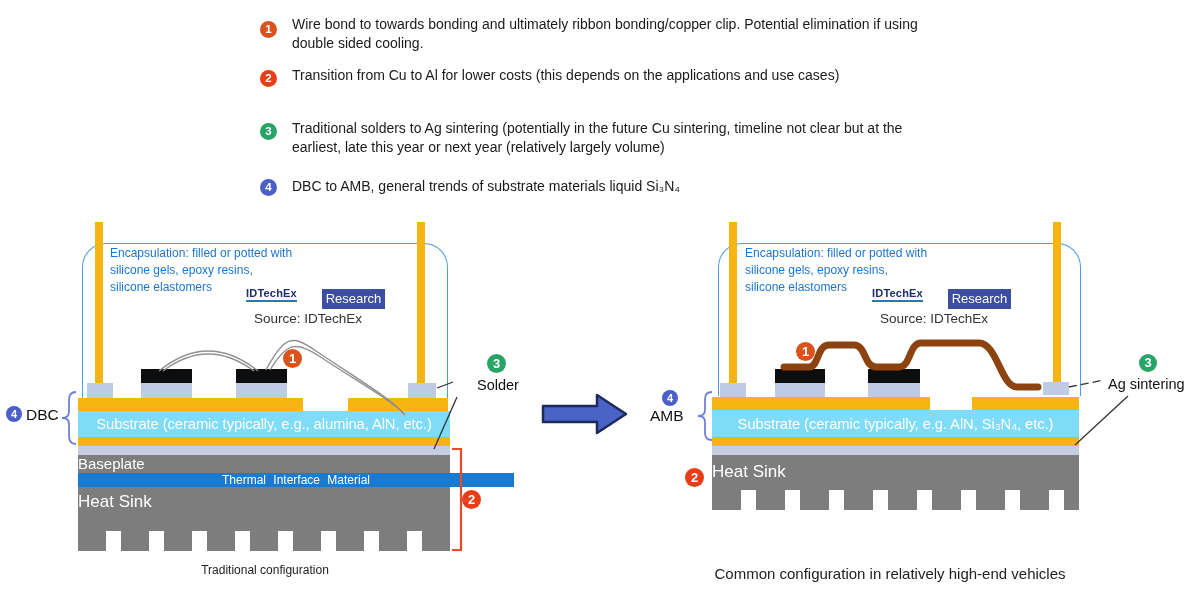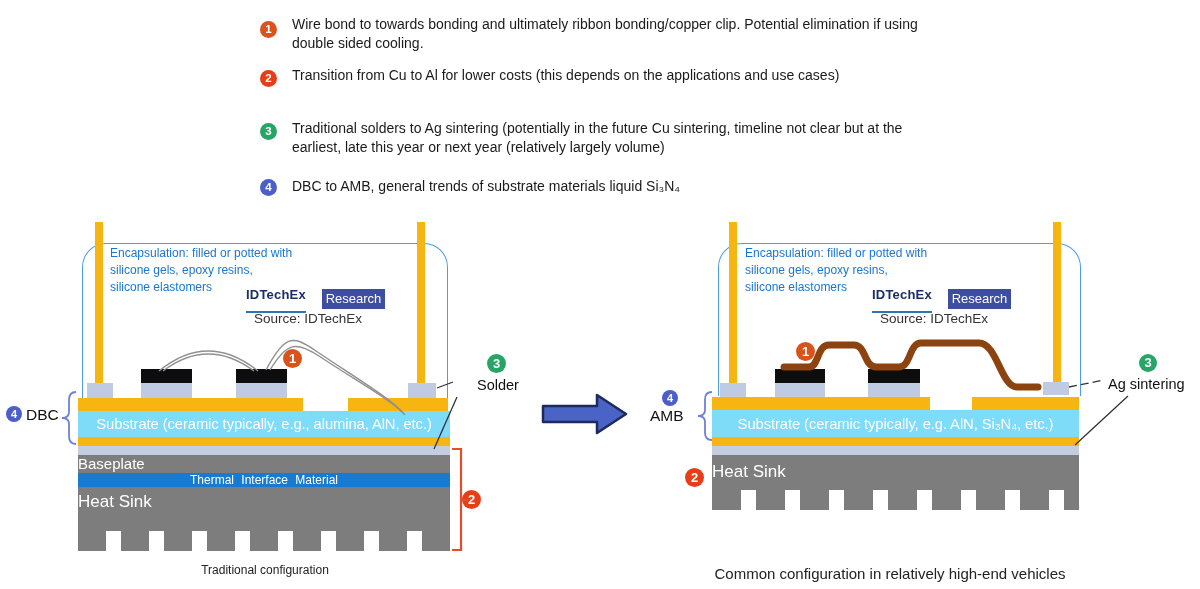--- a/index.html
+++ b/index.html
@@ -30,22 +30,22 @@
   .chip{background:var(--chip-black);height:14px;}
   .copper{background:var(--copper-yellow);}
   .substrate{background:var(--substrate-cyan);color:#fff;text-align:center;}
   .sub-label{font-size:14.8px;letter-spacing:-0.1px;}
   .solderlayer{background:var(--solder-gray);}
   .metal{background:var(--metal-gray);color:#fff;text-align:left;}
   .tim{background:var(--tim-blue);color:#fff;text-align:center;font-size:12px;word-spacing:4px;}
   .fins-left{background:repeating-linear-gradient(90deg,var(--metal-gray) 0 28px,transparent 28px 43px);}
   .fins-right{background:repeating-linear-gradient(90deg,var(--metal-gray) 0 29px,transparent 29px 44px);}
   .caption{text-align:center;font-size:12px;color:#222;}
-  .logo-brand{font-size:13px;font-weight:bold;color:var(--logo-navy);
-    border-bottom:2px solid var(--logo-underline);padding-bottom:9px;letter-spacing:.2px;}
+  .logo-brand{font-size:11px;font-weight:bold;color:var(--logo-navy);
+    border-bottom:2px solid var(--logo-underline);padding-bottom:1px;letter-spacing:.2px;}
   .logo-badge{background:var(--logo-badge-bg);color:#fff;font-size:13px;text-align:center;
     width:63px;height:20px;line-height:20px;}
   .logo-source{font-size:13.5px;color:#333;}
   .side-label{font-size:15.5px;color:#111;}
   .overlay{position:absolute;left:0;top:0;width:1200px;height:589px;pointer-events:none;}
 </style>
 </head>
 <body>
 
 <div class="canvas">
@@ -102,21 +102,21 @@
   <div class="abs chip" style="left:236px;top:369px;width:51px"></div>
 
   <div class="abs copper" style="left:78px;top:398px;width:225px;height:13px"></div>
   <div class="abs copper" style="left:348px;top:398px;width:100px;height:13px"></div>
   <div class="abs substrate" style="left:78px;top:411px;width:372px;height:26px;line-height:26px">
     <span class="sub-label">Substrate (ceramic typically, e.g., alumina, AlN, etc.)</span>
   </div>
   <div class="abs copper" style="left:78px;top:437px;width:372px;height:9px"></div>
   <div class="abs solderlayer" style="left:78px;top:446px;width:372px;height:9px"></div>
   <div class="abs metal" style="left:78px;top:455px;width:372px;height:18px;font-size:15px;line-height:18px">Baseplate</div>
-  <div class="abs tim" style="left:78px;top:473px;width:372px;height:14px;line-height:14px">Thermal  Interface  Material</div>
+  <div class="abs tim" style="left:78px;top:473px;width:436px;height:14px;line-height:14px">Thermal  Interface  Material</div>
   <div class="abs metal" style="left:78px;top:487px;width:372px;height:44px;font-size:17px;line-height:30px">Heat Sink</div>
   <div class="abs fins-left" style="left:78px;top:531px;width:372px;height:20px"></div>
 
   <span class="badge-lg c1" style="left:283px;top:349px">1</span>
   <span class="badge-lg c3" style="left:487px;top:354px">3</span>
   <span class="abs side-label" style="left:477px;top:377px;font-size:14.5px">Solder</span>
   <span class="badge-sm c4" style="left:6px;top:406px">4</span>
   <span class="abs side-label" style="left:26px;top:406px">DBC</span>
   <span class="badge-lg c2" style="left:462px;top:490px">2</span>
 

